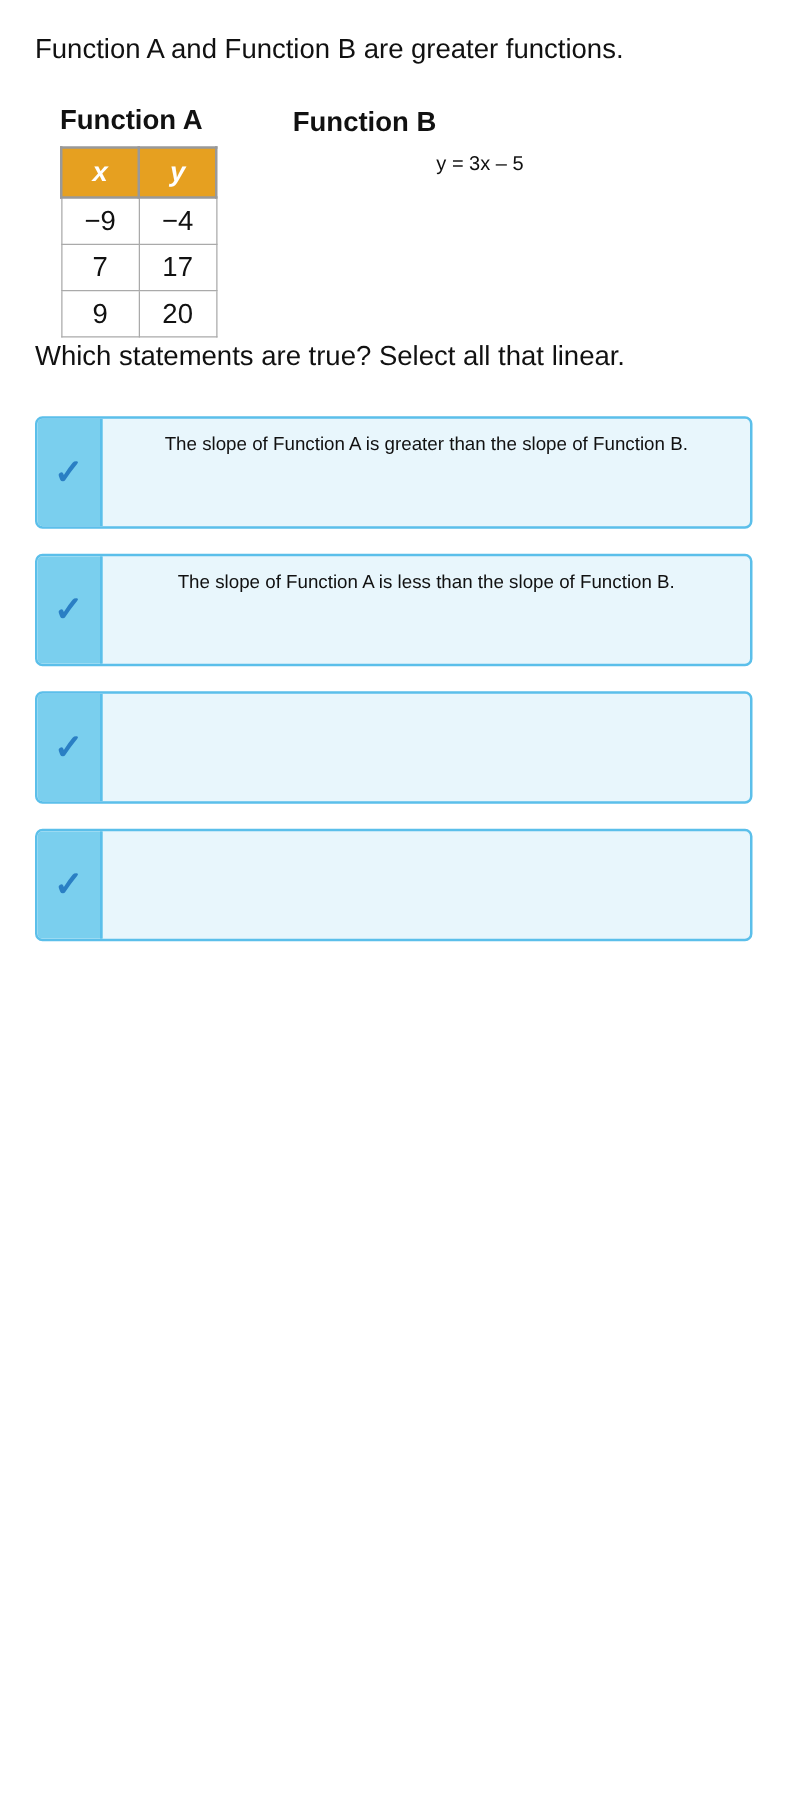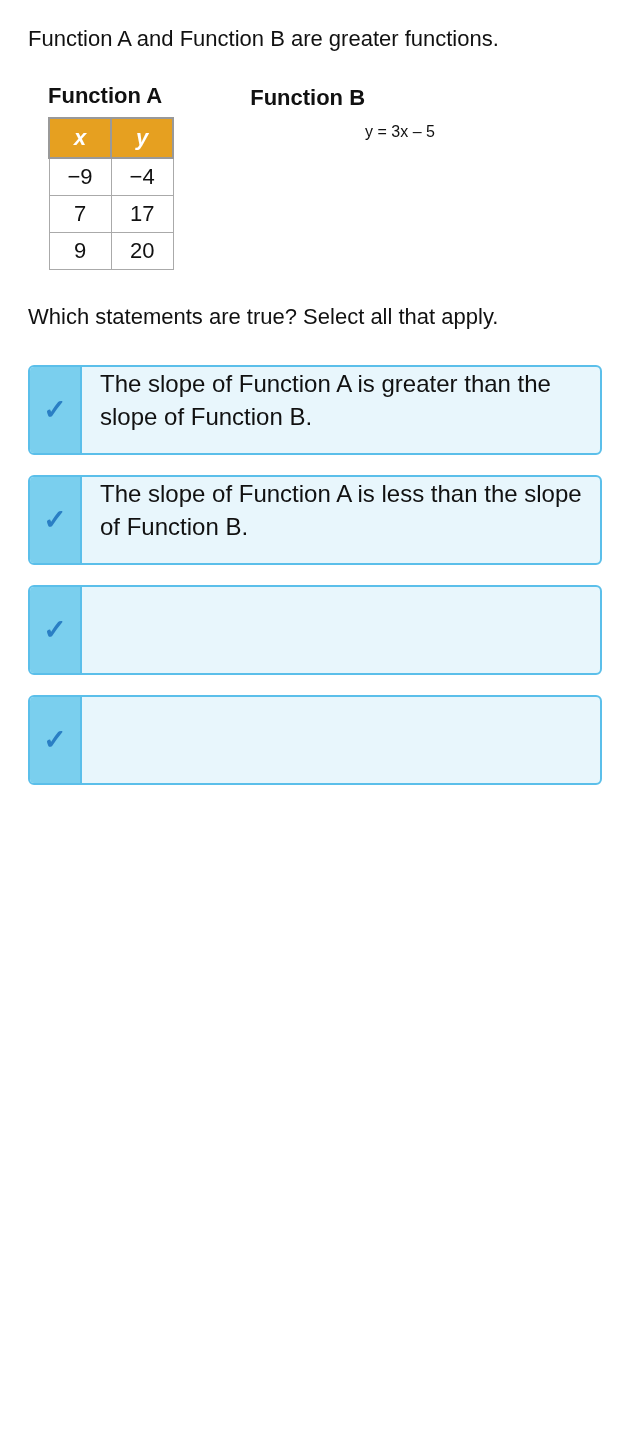--- a/index.html
+++ b/index.html
@@ -21,22 +21,21 @@
     .intro-text {
       font-size: 22px;
       line-height: 1.4;
       margin-bottom: 28px;
     }
 
     .functions-container {
       display: flex;
       flex-direction: row;
       align-items: flex-start;
-      gap: 76px;
-      margin-bottom: 32px;
+      gap: 60px;
       margin-left: 20px;
     }
 
     .function-a-section {
       display: flex;
       flex-direction: column;
       align-items: flex-start;
     }
 
     .function-label {
@@ -110,25 +109,26 @@
       background: #7acfee;
     }
 
     .checkmark {
       color: #2a7fc4;
       font-size: 28px;
       font-weight: bold;
     }
 
     .choice-text {
-      font-size: 24px;
+      font-size: 15px;
       line-height: 1.4;
-      padding: 0 18px;
+      padding: 10px 18px;
       flex: 1;
       color: #111;
+      text-align: center;
     }
   </style>
 </head>
 <body>
 
 <p class="intro-text">Function A and Function B are greater functions.</p>
 
 <div class="functions-container">
 
   <div class="function-a-section">
@@ -157,21 +157,21 @@
     </table>
   </div>
 
   <div class="function-b-section">
     <div class="function-label">Function B</div>
     <div class="function-b-equation">y = 3x – 5</div>
   </div>
 
 </div>
 
-<p class="question-text">Which statements are true? Select all that apply.</p>
+<p class="question-text">Which statements are true? Select all that linear.</p>
 
 <div class="answer-choice">
   <div class="choice-checkbox-area checked">
     <span class="checkmark">✓</span>
   </div>
   <div class="choice-text">
     The slope of Function A is greater than the slope of Function B.
   </div>
 </div>
 

